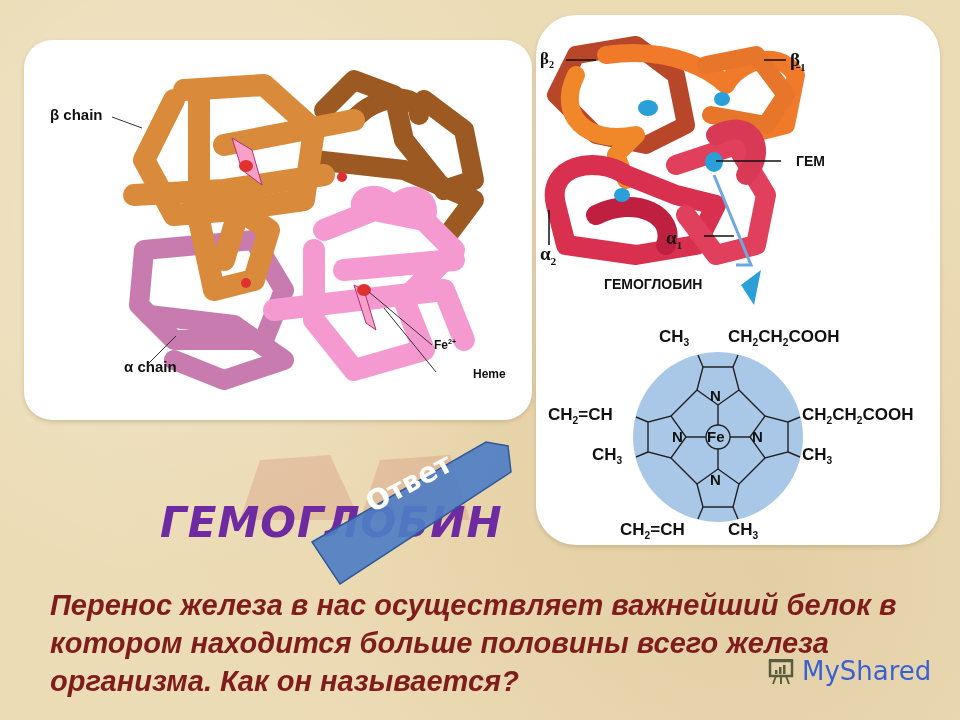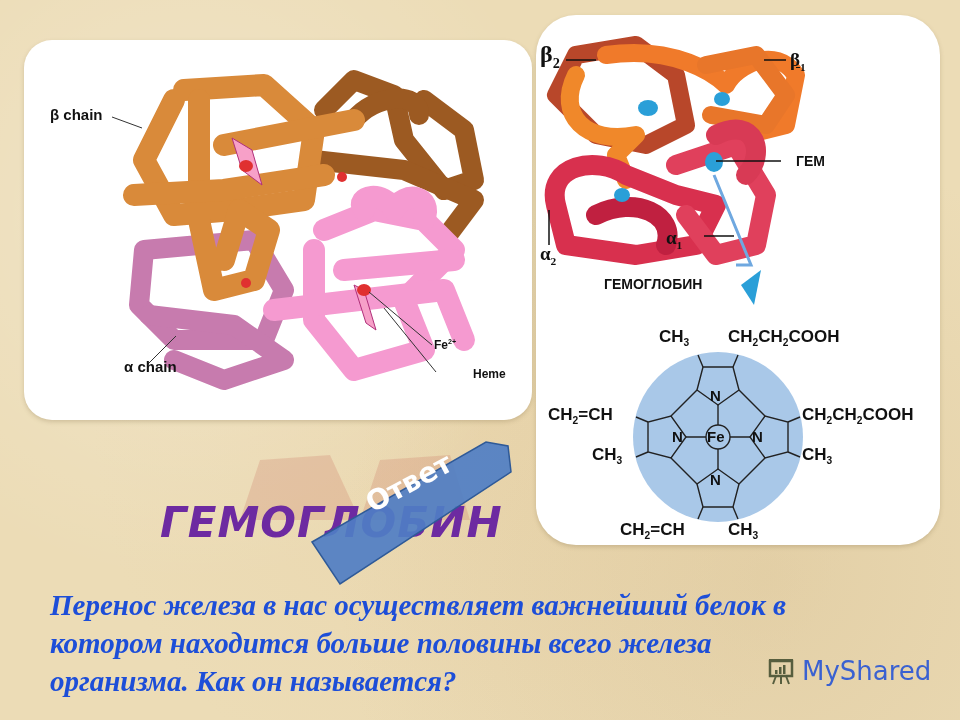--- a/index.html
+++ b/index.html
@@ -30,22 +30,22 @@
     position: absolute; left: 160px; top: 498px; font-size: 42px; font-weight: bold; font-style: italic;
     color: #6d2aa1; font-family: "DejaVu Sans", sans-serif; letter-spacing: 1px; z-index: 3;
   }
   #answer-arrow { position: absolute; left: 306px; top: 430px; width: 215px; height: 160px; z-index: 4; }
   #answer-text {
     position: absolute; left: 360px; top: 490px; color: #ffffff; font-size: 28px; font-weight: bold;
     transform: rotate(-28deg); transform-origin: left top; z-index: 5; font-family: "DejaVu Sans", sans-serif;
   }
   #question {
     position: absolute; left: 50px; top: 586px; width: 860px; z-index: 3;
-    font-family: Liberation Serif, serif; font-style: italic; font-weight: bold; font-size: 29px;
-    line-height: 38px; color: #1d4ed8;
+    font-family: Liberation Sans, sans-serif; font-style: italic; font-weight: bold; font-size: 29px;
+    line-height: 38px; color: #7f1d1d;
   }
   #watermark {
     position: absolute; left: 766px; top: 656px; display: flex; align-items: center; gap: 6px;
     color: #1d4ed8; font-size: 26px; font-family: "DejaVu Sans", sans-serif; opacity: 0.85;
   }
 </style>
 </head>
 <body>
 
 <div id="left-panel" class="panel">
@@ -156,21 +156,21 @@
       <line x1="197" y1="352" x2="202" y2="340"></line>
       <line x1="112" y1="407" x2="100" y2="402"></line>
       <line x1="112" y1="437" x2="100" y2="442"></line>
       <line x1="252" y1="407" x2="264" y2="402"></line>
       <line x1="252" y1="437" x2="264" y2="442"></line>
       <line x1="167" y1="492" x2="162" y2="504"></line>
       <line x1="197" y1="492" x2="202" y2="504"></line>
     </g>
   </svg>
 
-  <div class="lbl" style="left:4px;top:26px;font-size:24px;font-family:'Liberation Serif',serif;text-align:center;"><span>β</span><sub>2</sub></div>
+  <div class="lbl" style="left:4px;top:34px;font-size:17px;font-family:'Liberation Serif',serif;text-align:center;"><span>β</span><sub>2</sub></div>
   <div class="lbl" style="left:254px;top:34px;font-size:19px;font-family:'Liberation Serif',serif;text-decoration:underline;"><span>β</span><sub>1</sub></div>
   <div class="lbl" style="left:4px;top:228px;font-size:19px;font-family:'Liberation Serif',serif;"><span>α</span><sub>2</sub></div>
   <div class="lbl" style="left:130px;top:212px;font-size:19px;font-family:Liberation Serif, serif;"><span>α</span><sub>1</sub></div>
   <div class="lbl" style="left:260px;top:138px;font-size:14px;">ГЕМ</div>
   <div class="lbl" style="left:68px;top:261px;font-size:14px;">ГЕМОГЛОБИН</div>
 
   <div class="lbl" style="left:123px;top:312px;font-size:17px;">CH<sub>3</sub></div>
   <div class="lbl" style="left:192px;top:312px;font-size:17px;">CH<sub>2</sub>CH<sub>2</sub>COOH</div>
   <div class="lbl" style="left:12px;top:390px;font-size:17px;">CH<sub>2</sub>=CH</div>
   <div class="lbl" style="left:56px;top:430px;font-size:17px;">CH<sub>3</sub></div>

